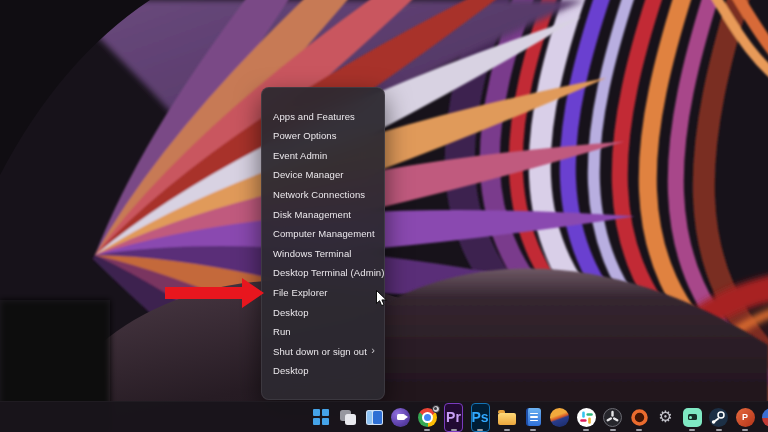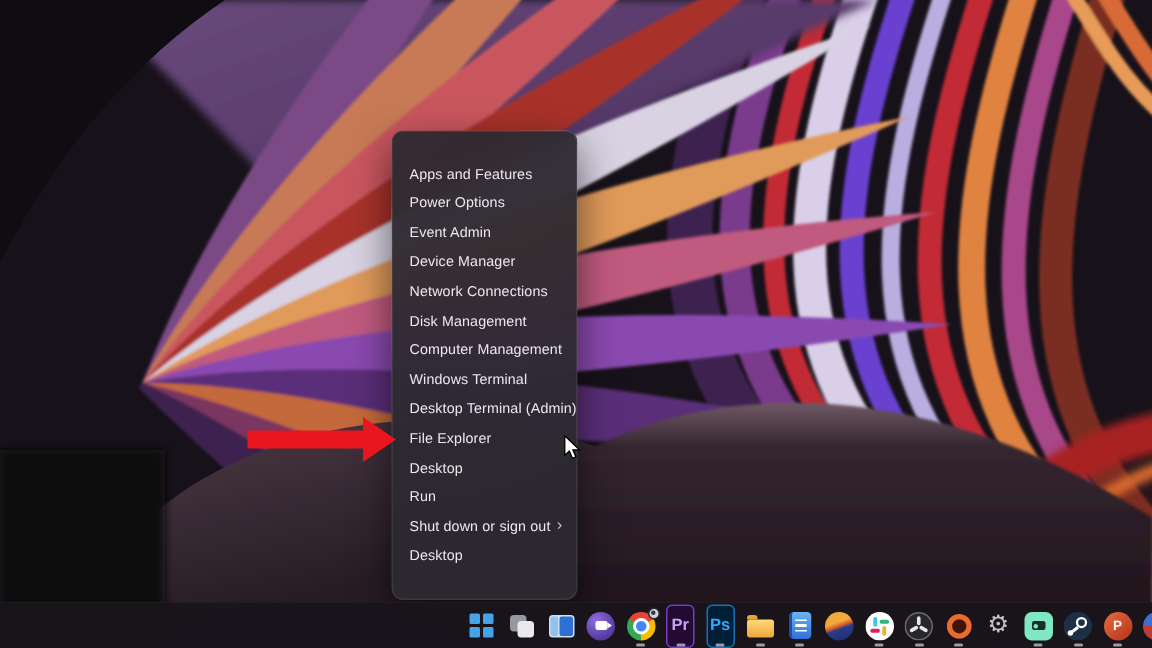--- a/index.html
+++ b/index.html
@@ -48,21 +48,21 @@
   .cam::after{content:'';position:absolute;right:-3px;top:1px;border-left:3px solid #fff;
               border-top:2px solid transparent;border-bottom:2px solid transparent;}
   .chrome{position:relative;width:19px;height:19px;border-radius:50%;
           background:conic-gradient(from -60deg,#ea4335 0 120deg,#fbbc05 120deg 240deg,#34a853 240deg 360deg);}
   .chrome .c-in{position:absolute;left:4px;top:4px;width:11px;height:11px;border-radius:50%;background:#fff;}
   .chrome .c-dot{position:absolute;left:6px;top:6px;width:7px;height:7px;border-radius:50%;background:#4285f4;}
   .chrome .badge{position:absolute;top:-3px;right:-3px;width:8px;height:8px;border-radius:50%;
                  background:#d4d4da;border:1px solid #2c2c30;box-sizing:border-box;}
   .chrome .badge::after{content:'';position:absolute;left:1.5px;top:1.5px;width:3px;height:3px;border-radius:50%;background:#3a3a40;}
   .adobe{width:19px;height:29px;border-radius:4px;display:flex;align-items:center;justify-content:center;
-         font-weight:bold;font-size:11px;box-sizing:border-box;}
+         font-weight:bold;font-size:14px;box-sizing:border-box;}
   .pr{background:#220a33;color:#c9a0f7;border:1px solid #7a3bbf;}
   .ps{background:#001e36;color:#31a8ff;border:1px solid #1473b4;}
   .folder{position:relative;width:18px;height:12px;background:linear-gradient(#ffd978,#eca63c);border-radius:2px;margin-top:3px;}
   .folder::before{content:'';position:absolute;left:0;top:-2.5px;width:7px;height:3px;background:#e8a23a;border-radius:2px 2px 0 0;}
   .note{width:15px;height:18px;background:linear-gradient(#6db3f2,#2f6fd8);border-left:2.5px solid #1e4fa8;
         border-radius:3px;display:flex;flex-direction:column;justify-content:center;gap:2px;align-items:center;box-sizing:border-box;}
   .note i{width:8px;height:1.5px;background:#fff;border-radius:1px;}
   .orangeapp{width:19px;height:19px;border-radius:50%;
         background:linear-gradient(160deg,#f2a93c 38%,#d85a28 50%,#283c8c 58%,#1a2a66);}
   .gear{font-size:16px;color:#c2c2ca;line-height:1;}

